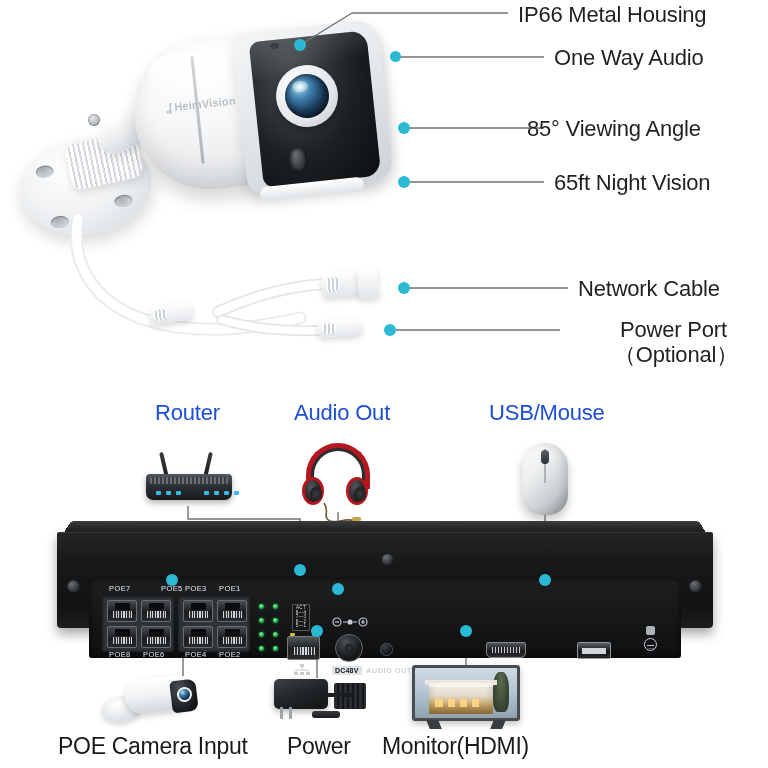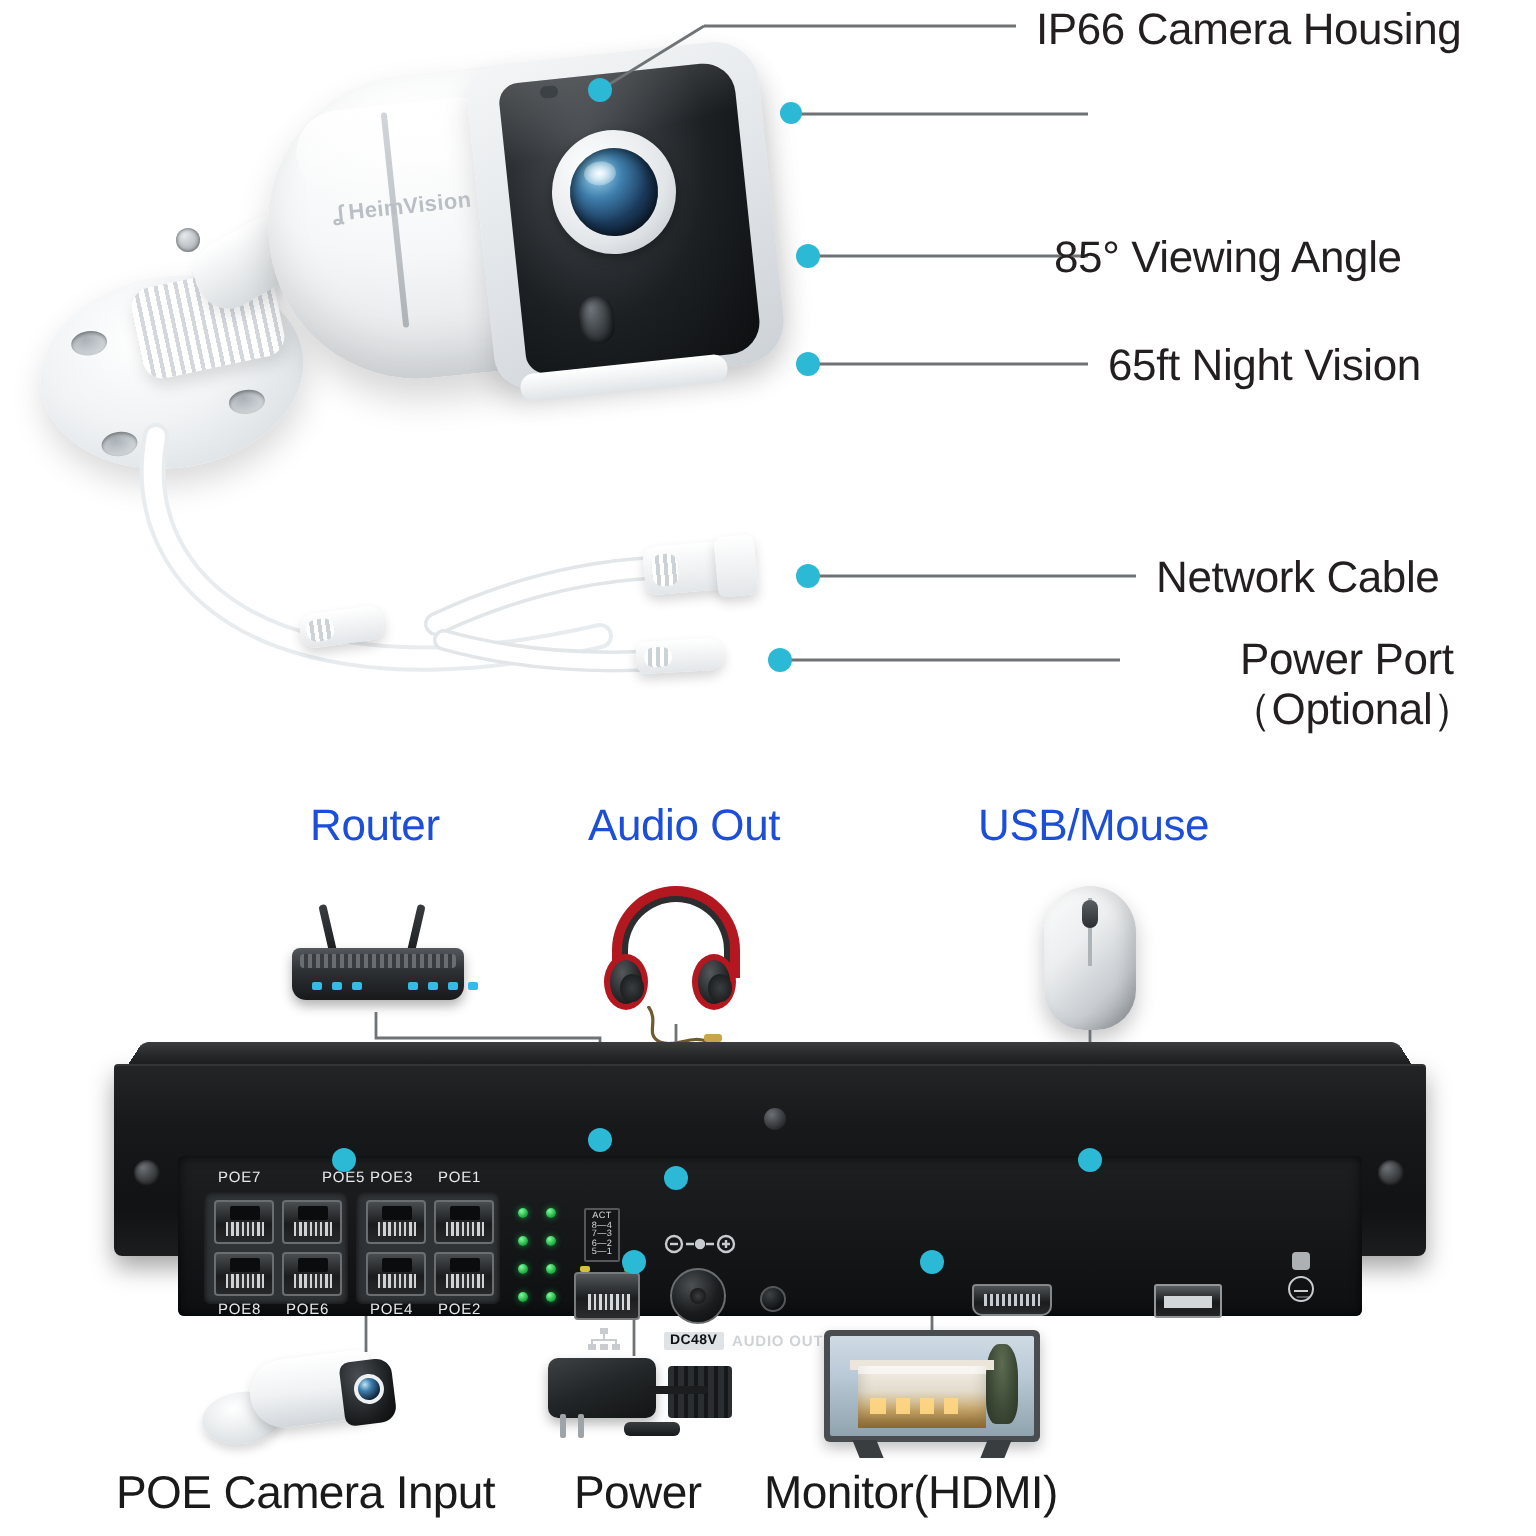--- a/index.html
+++ b/index.html
@@ -515,21 +515,22 @@
     <line x1="390" y1="330" x2="560" y2="330" stroke="#6f7376" stroke-width="1.4"></line>
   </svg>
 
   <div class="dot" style="left:294px; top:39px; width:12px; height:12px;"></div>
   <div class="dot" style="left:390px; top:51px; width:11px; height:11px;"></div>
   <div class="dot" style="left:398px; top:122px; width:12px; height:12px;"></div>
   <div class="dot" style="left:398px; top:176px; width:12px; height:12px;"></div>
   <div class="dot" style="left:398px; top:282px; width:12px; height:12px;"></div>
   <div class="dot" style="left:384px; top:324px; width:12px; height:12px;"></div>
 
-  <div class="callout" style="left:518px; top:2px;">IP66 Camera Housing</div>
+  <div class="callout" style="left:518px; top:2px;">IP66 Metal Housing</div>
+  <div class="callout" style="left:554px; top:45px;">One Way Audio</div>
   <div class="callout" style="left:527px; top:116px;">85° Viewing Angle</div>
   <div class="callout" style="left:554px; top:170px;">65ft Night Vision</div>
   <div class="callout" style="left:578px; top:276px;">Network Cable</div>
   <div class="callout" style="left:620px; top:317px;">Power Port</div>
   <div class="callout" style="left:614px; top:342px;">（Optional）</div>
 
   <div class="top-label" style="left:155px; top:400px;">Router</div>
   <div class="top-label" style="left:294px; top:400px;">Audio Out</div>
   <div class="top-label" style="left:489px; top:400px;">USB/Mouse</div>
 

